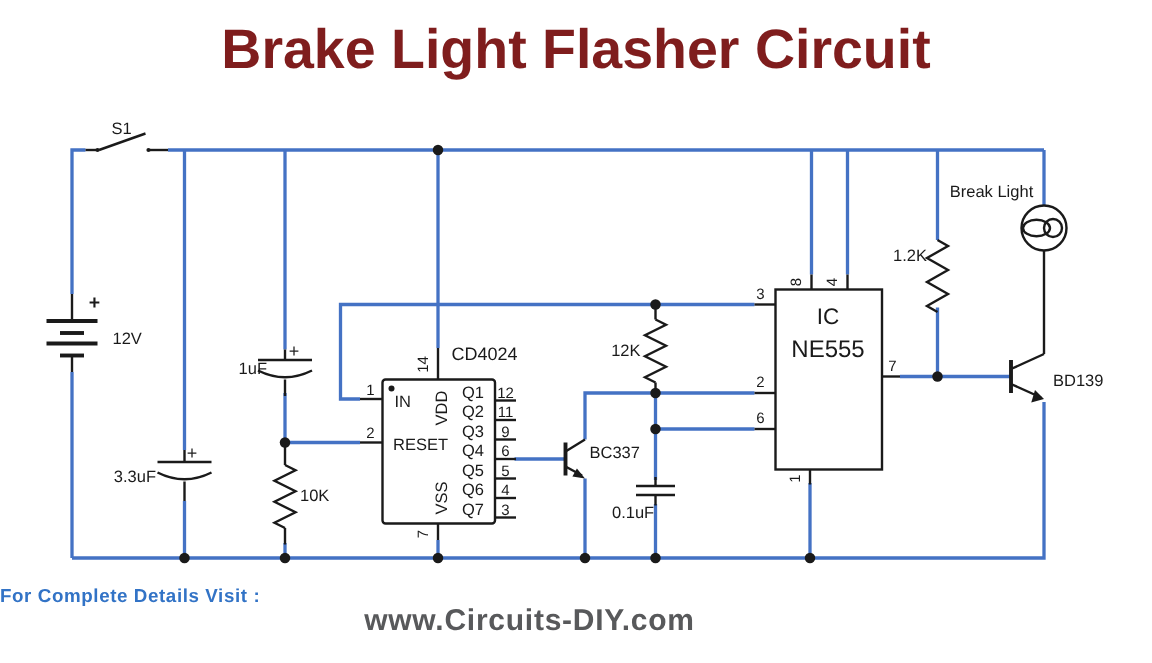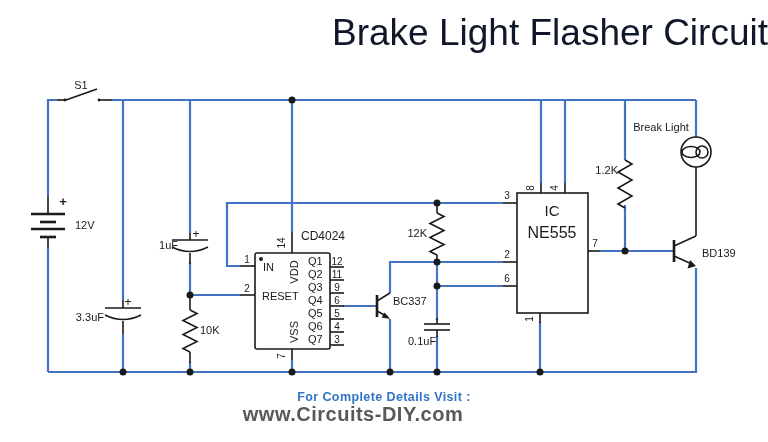--- a/index.html
+++ b/index.html
@@ -1,21 +1,21 @@
 <!DOCTYPE html>
 <html><head>
 <meta charset="utf-8">
 <style>
   html,body{margin:0;padding:0;background:#fff;}
   #page{position:relative;width:768px;height:442px;background:#ffffff;overflow:hidden;
         font-family:"Liberation Sans",sans-serif;}
-  #title{position:absolute;top:12px;left:0;width:768px;text-align:right;
-         font-size:37px;font-weight:normal;letter-spacing:0px;color:#0f172a;}
+  #title{position:absolute;top:12px;left:0;width:768px;text-align:center;
+         font-size:37px;font-weight:bold;letter-spacing:0px;color:#7f1d1d;}
   #schematic{position:absolute;top:0;left:0;}
-  .footer1{position:absolute;top:390px;left:0;width:768px;text-align:center;
+  .footer1{position:absolute;top:390px;left:0;width:768px;
            font-size:12.5px;font-weight:bold;color:#3273C6;letter-spacing:.4px;}
   .footer2{position:absolute;top:403px;left:0;width:706px;text-align:center;
            font-size:20px;font-weight:bold;color:#58595B;letter-spacing:.5px;}
   svg text{font-family:"Liberation Sans",sans-serif;fill:#1A1A1A;}
   .t11{font-size:11px;} .t10{font-size:10px;} .t12{font-size:12px;}
   .t13{font-size:13px;font-weight:bold;} .ic15{font-size:15px;} .ic16{font-size:16px;}
   .wire{stroke:#4472C4;stroke-width:2.2;fill:none;stroke-linecap:butt;}
   .blk{stroke:#1A1A1A;stroke-width:1.6;fill:none;}
   .blk2{stroke:#1A1A1A;stroke-width:2.6;fill:none;}
   .dot{fill:#1A1A1A;}

